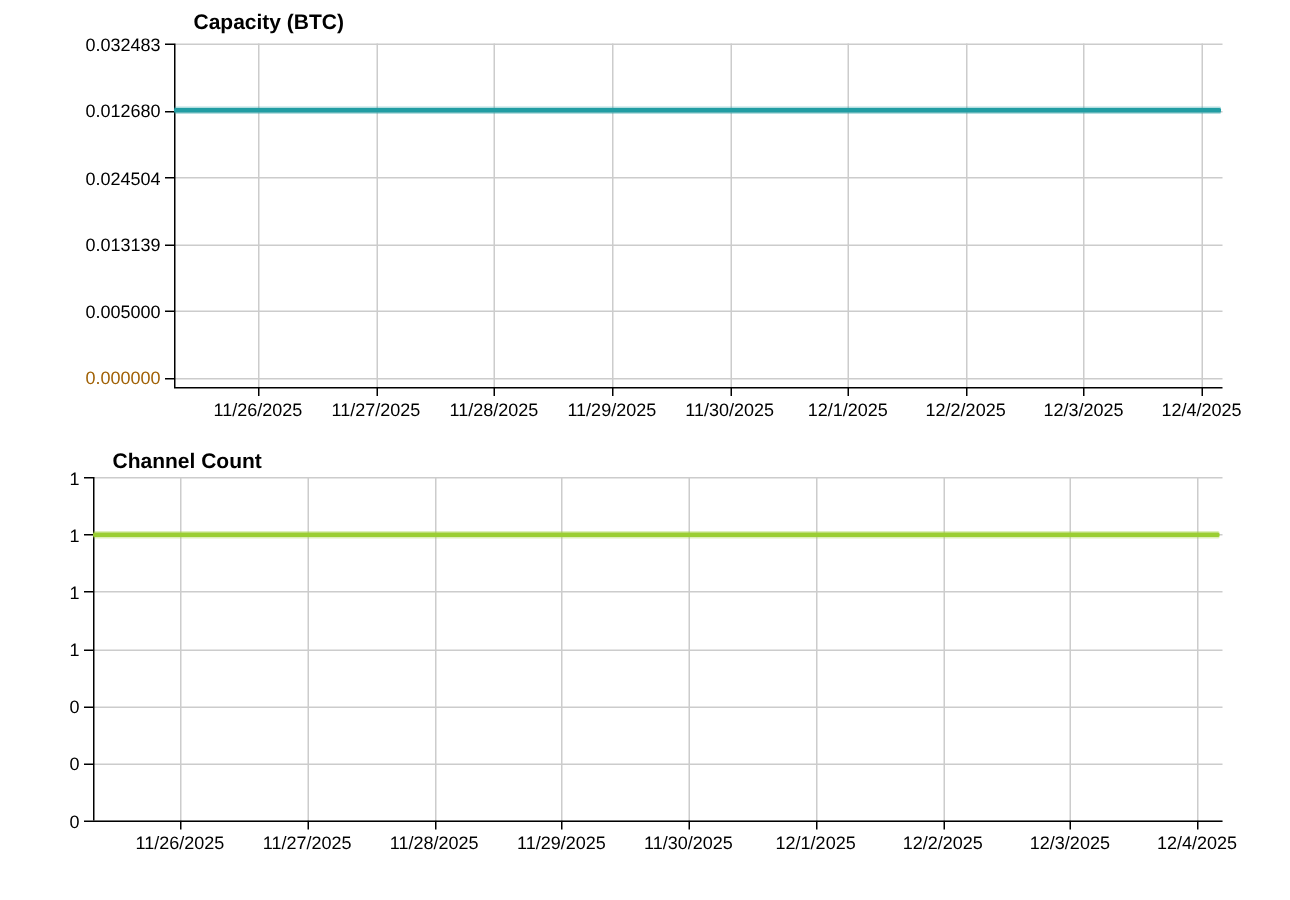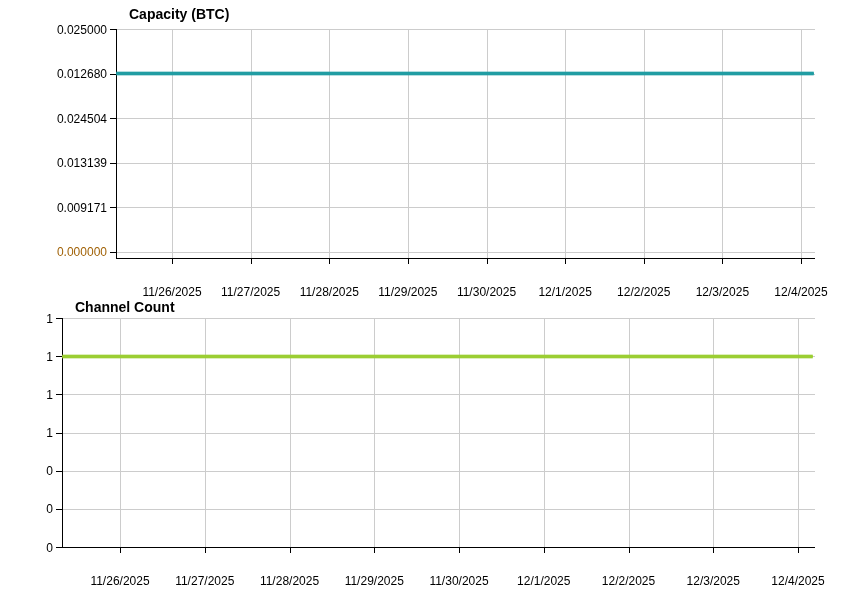--- a/index.html
+++ b/index.html
@@ -37,21 +37,20 @@
     text-align: right;
     transform: translateY(-50%);
     white-space: nowrap;
   }
   .xlab {
     position: absolute;
     font-size: 12px;
     color: #000000;
     transform: translateX(-50%);
     white-space: nowrap;
-    margin-top: 19px;
   }
   .sline {
     position: absolute;
     height: 3px;
     border-radius: 1px;
   }
 </style>
 </head>
 <body>
 
@@ -82,33 +81,33 @@
         <div class="tickx" style="left: 643.75px; top: 258px; background: rgb(0, 0, 0);"></div>
         <div class="xlab" style="left: 643.75px; top: 266px; color: rgb(0, 0, 0);">12/2/2025</div>
         <div class="gridv" style="left: 722.375px; top: 29px; height: 229px; background: rgb(204, 204, 204);"></div>
         <div class="tickx" style="left: 722.375px; top: 258px; background: rgb(0, 0, 0);"></div>
         <div class="xlab" style="left: 722.375px; top: 266px; color: rgb(0, 0, 0);">12/3/2025</div>
         <div class="gridv" style="left: 801px; top: 29px; height: 229px; background: rgb(204, 204, 204);"></div>
         <div class="tickx" style="left: 801px; top: 258px; background: rgb(0, 0, 0);"></div>
         <div class="xlab" style="left: 801px; top: 266px; color: rgb(0, 0, 0);">12/4/2025</div>
         <div class="gridh" style="left: 116px; top: 29px; width: 699px; background: rgb(204, 204, 204);"></div>
         <div class="ticky" style="left: 110px; top: 29px; background: rgb(0, 0, 0);"></div>
-        <div class="ylab" style="left: 27px; top: 29.5px; color: rgb(0, 0, 0);">0.025000</div>
+        <div class="ylab" style="left: 27px; top: 29.5px; color: rgb(0, 0, 0);">0.032483</div>
         <div class="gridh" style="left: 116px; top: 73.5px; width: 699px; background: rgb(204, 204, 204);"></div>
         <div class="ticky" style="left: 110px; top: 73.5px; background: rgb(0, 0, 0);"></div>
         <div class="ylab" style="left: 27px; top: 74px; color: rgb(0, 0, 0);">0.012680</div>
         <div class="gridh" style="left: 116px; top: 118px; width: 699px; background: rgb(204, 204, 204);"></div>
         <div class="ticky" style="left: 110px; top: 118px; background: rgb(0, 0, 0);"></div>
         <div class="ylab" style="left: 27px; top: 118.5px; color: rgb(0, 0, 0);">0.024504</div>
         <div class="gridh" style="left: 116px; top: 162.5px; width: 699px; background: rgb(204, 204, 204);"></div>
         <div class="ticky" style="left: 110px; top: 162.5px; background: rgb(0, 0, 0);"></div>
         <div class="ylab" style="left: 27px; top: 163px; color: rgb(0, 0, 0);">0.013139</div>
         <div class="gridh" style="left: 116px; top: 207px; width: 699px; background: rgb(204, 204, 204);"></div>
         <div class="ticky" style="left: 110px; top: 207px; background: rgb(0, 0, 0);"></div>
-        <div class="ylab" style="left: 27px; top: 207.5px; color: rgb(0, 0, 0);">0.009171</div>
+        <div class="ylab" style="left: 27px; top: 207.5px; color: rgb(0, 0, 0);">0.005000</div>
         <div class="gridh" style="left: 116px; top: 251.5px; width: 699px; background: rgb(204, 204, 204);"></div>
         <div class="ticky" style="left: 110px; top: 251.5px; background: rgb(0, 0, 0);"></div>
         <div class="ylab" style="left: 27px; top: 252px; color: #a16207;">0.000000</div>
         <div class="axisv" style="left: 116px; top: 29px; height: 229px; background: rgb(0, 0, 0);"></div>
         <div class="axish" style="left: 116px; top: 258px; width: 699px; background: rgb(0, 0, 0);"></div>
         <div class="sline" style="left: 116px; top: 72px; width: 698px; background: rgb(33, 157, 163); box-shadow: rgba(33, 157, 163, 0.333) 0px 1px 0px, rgba(33, 157, 163, 0.333) 0px -1px 0px;"></div>
       </div>
   </div>
 
   <div class="chart" id="chart-1">

